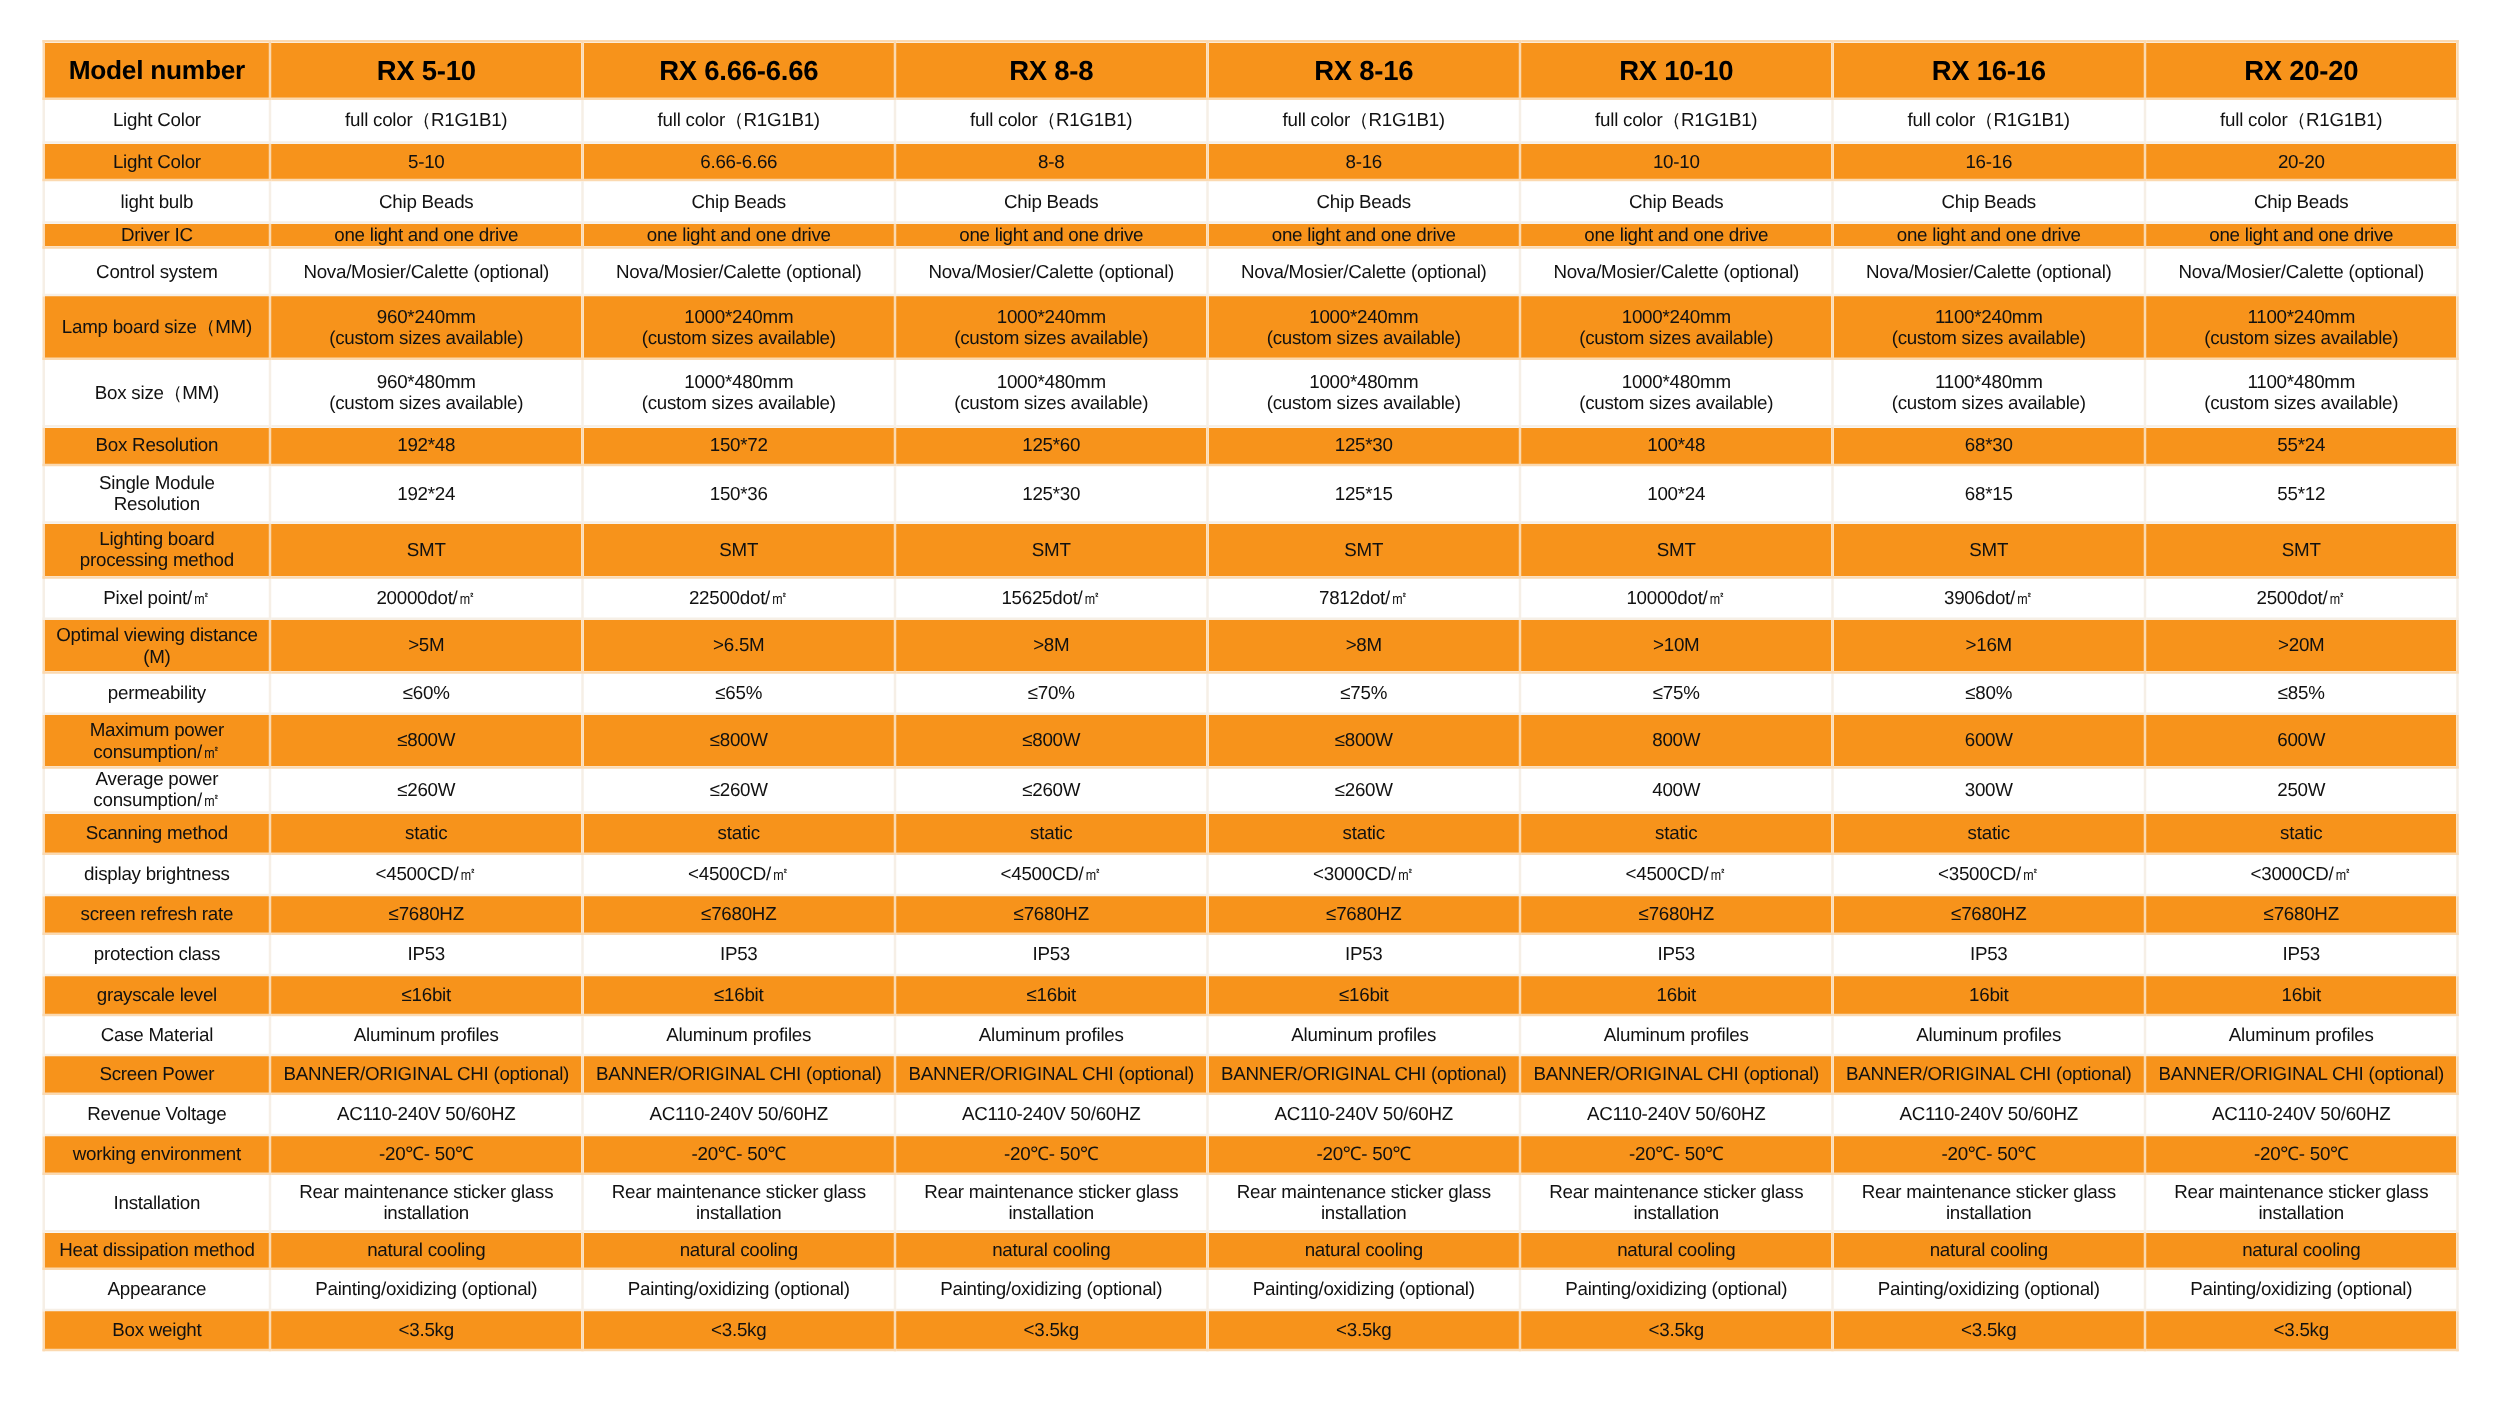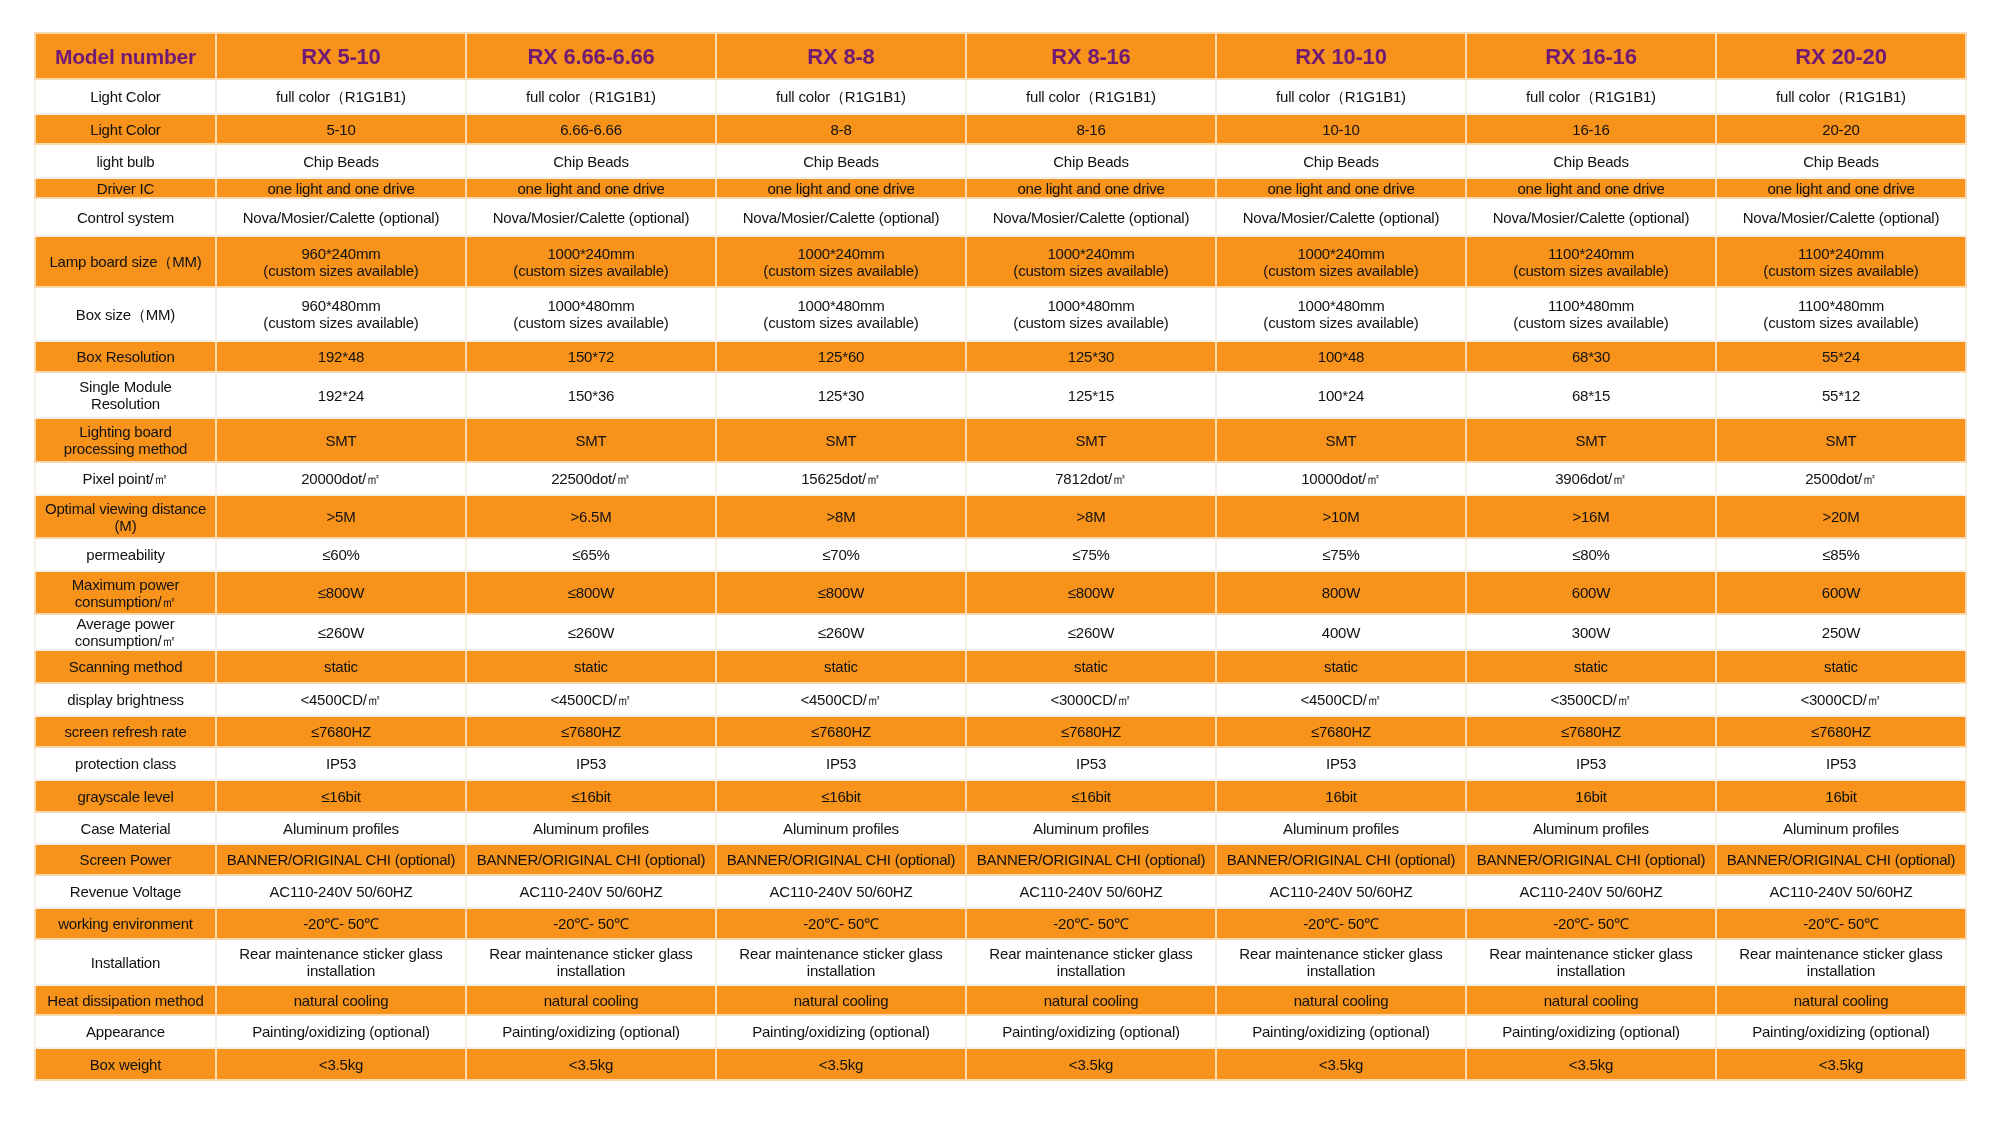--- a/index.html
+++ b/index.html
@@ -6,21 +6,21 @@
   body { width:2000px; height:1125px; position:relative; overflow:hidden;
          font-family:"Liberation Sans Narrow","Liberation Sans", sans-serif; }
   #spec-table { position:absolute; left:34px; top:32px; border-collapse:collapse; table-layout:fixed; }
   #spec-table td, #spec-table th { padding:0; text-align:center; vertical-align:middle;
       border:2px solid #fbe6cc; color:#111; font-size:15px; line-height:17px;
       font-family:"Liberation Sans", sans-serif; letter-spacing:-0.2px; overflow:hidden; white-space:normal; }
   #spec-table col.label { width:181px; }
   #spec-table col.model { width:250px; }
   #spec-table tr.orange td, #spec-table tr.orange th { background:#F7931B; border-color:#fbd9b0; }
   #spec-table tr.white td { background:#ffffff; border-color:#f6efe6; }
-  #spec-table th { font-size:22px; font-weight:bold; color:#701a75; }
+  #spec-table th { font-size:22px; font-weight:bold; color:#000000; }
   #spec-table th.first { font-size:21px; }
 </style>
 </head>
 <body>
 
 <table id="spec-table">
   <colgroup>
     <col class="label">
       <col class="model">
       <col class="model">

